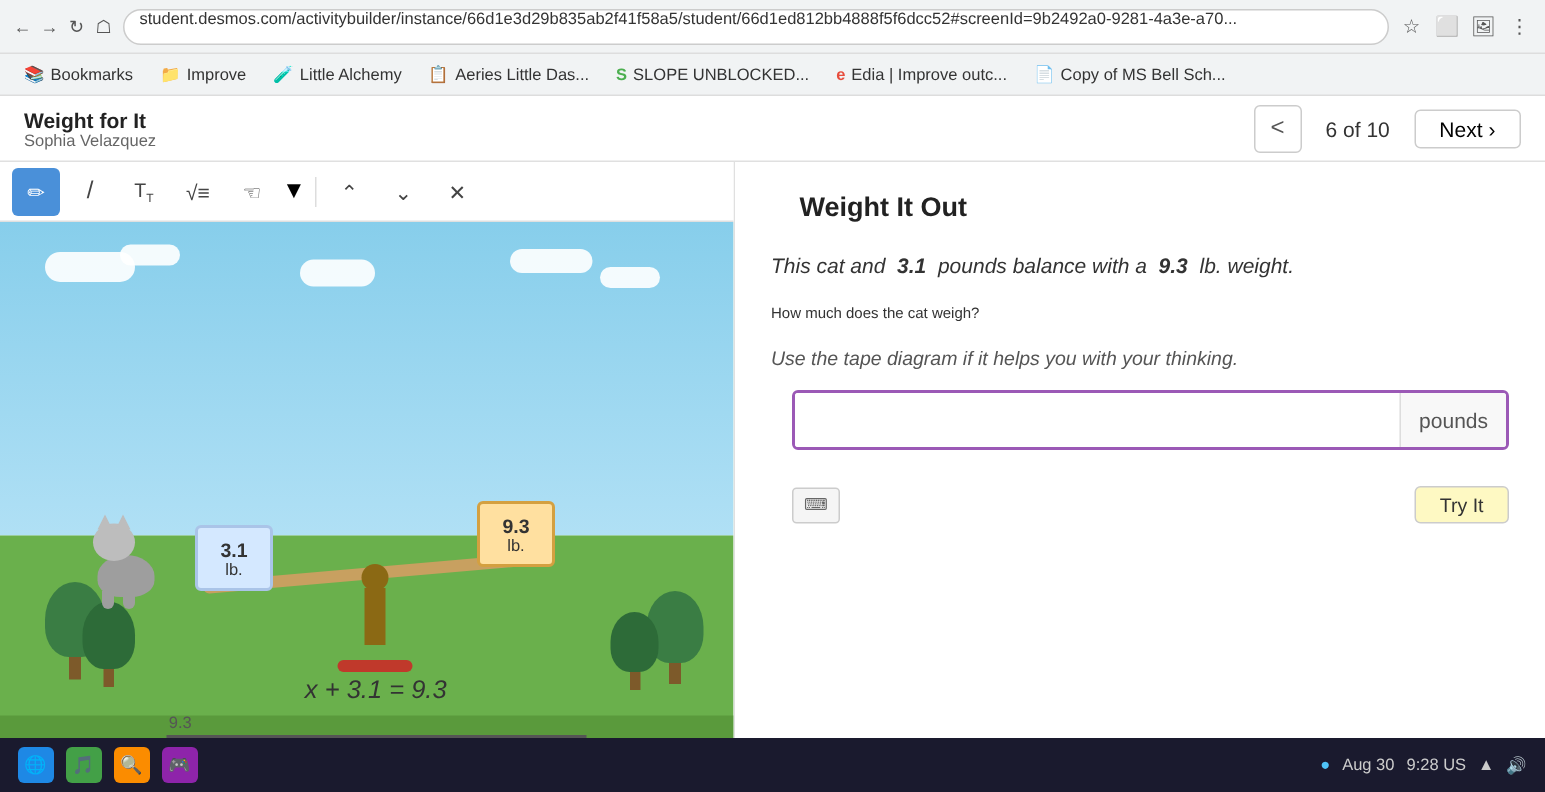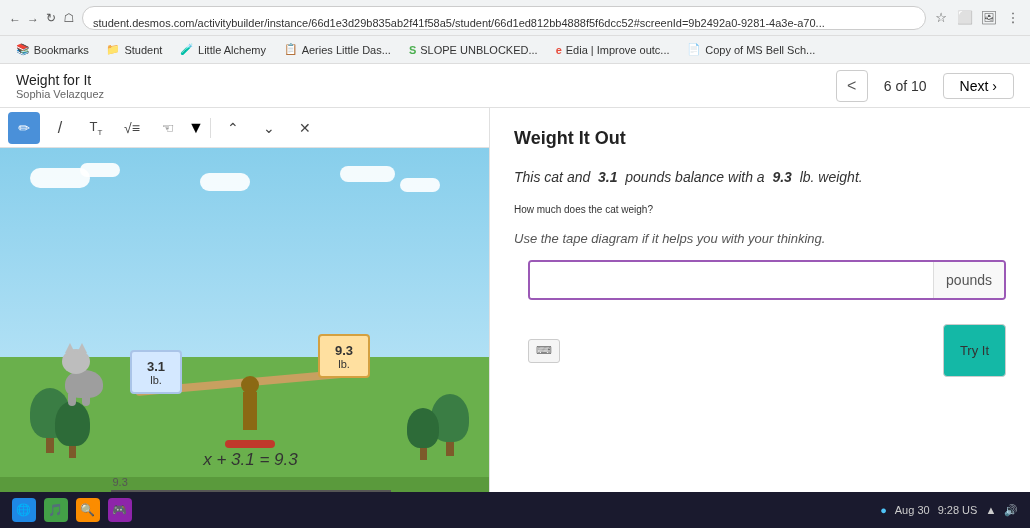--- a/index.html
+++ b/index.html
@@ -17,21 +17,21 @@
     }
     .browser-icons { display: flex; gap: 4px; align-items: center; }
     .browser-icon { width: 14px; height: 14px; display: flex; align-items: center; justify-content: center; color: #555; font-size: 12px; }
     .address-bar {
       flex: 1;
       background: #fff;
       border: 1px solid #ccc;
       border-radius: 12px;
       height: 24px;
       display: flex;
-      align-items: flex-end;
+      align-items: flex-start;
       padding: 0 10px;
       font-size: 11px;
       color: #333;
       overflow: hidden;
       white-space: nowrap;
     }
     .browser-actions { display: flex; gap: 6px; align-items: center; }
     .browser-action-icon { width: 18px; height: 18px; display: flex; align-items: center; justify-content: center; color: #555; font-size: 13px; }
 
     
@@ -72,21 +72,21 @@
       align-items: center;
       padding: 0 16px;
       border-bottom: 1px solid #e0e0e0;
       gap: 12px;
     }
     .nav-left {
       display: flex;
       flex-direction: column;
       flex: 1;
     }
-    .nav-title { font-size: 14px; font-weight: 400; color: #222; }
+    .nav-title { font-size: 14px; font-weight: 700; color: #222; }
     .nav-subtitle { font-size: 11px; color: #666; }
     .nav-right {
       display: flex;
       align-items: center;
       gap: 8px;
     }
     .nav-arrow-btn {
       width: 32px;
       height: 32px;
       border: 1px solid #ccc;
@@ -204,20 +204,21 @@
       flex-direction: column;
       gap: 14px;
       background: #fff;
     }
 
     .panel-title {
       font-size: 18px;
       font-weight: 600;
       color: #222;
       margin-bottom: 4px;
+      margin-left: 19px;
     }
 
     .problem-text {
       font-size: 14px;
       color: #333;
       line-height: 1.5;
       font-style: italic;
     }
     .problem-text strong { font-weight: bold; }
 
@@ -275,24 +276,24 @@
       background: #f5f5f5;
       border-radius: 3px;
       display: flex;
       align-items: center;
       justify-content: center;
       font-size: 11px;
       cursor: pointer;
       color: #666;
     }
     .try-it-btn {
-      background: #14b8a6;
+      background: #fef9c3;
       border: 1px solid #ccc;
       border-radius: 4px;
-      padding: 18px 16px;
+      padding: 4px 16px;
       font-size: 13px;
       cursor: pointer;
       color: #333;
       margin-left: auto;
     }
 
     
     .taskbar {
       position: absolute;
       bottom: 0;
@@ -359,21 +360,21 @@
   </div>
 </div>
 
 <div class="bookmarks-bar">
   <div class="bookmark-item">
     <span class="bookmark-icon">📚</span>
     <span>Bookmarks</span>
   </div>
   <div class="bookmark-item">
     <span class="bookmark-icon">📁</span>
-    <span>Student</span>
+    <span>Improve</span>
   </div>
   <div class="bookmark-item">
     <span class="bookmark-icon">🧪</span>
     <span>Little Alchemy</span>
   </div>
   <div class="bookmark-item">
     <span class="bookmark-icon">📋</span>
     <span>Aeries Little Das...</span>
   </div>
   <div class="bookmark-item">

